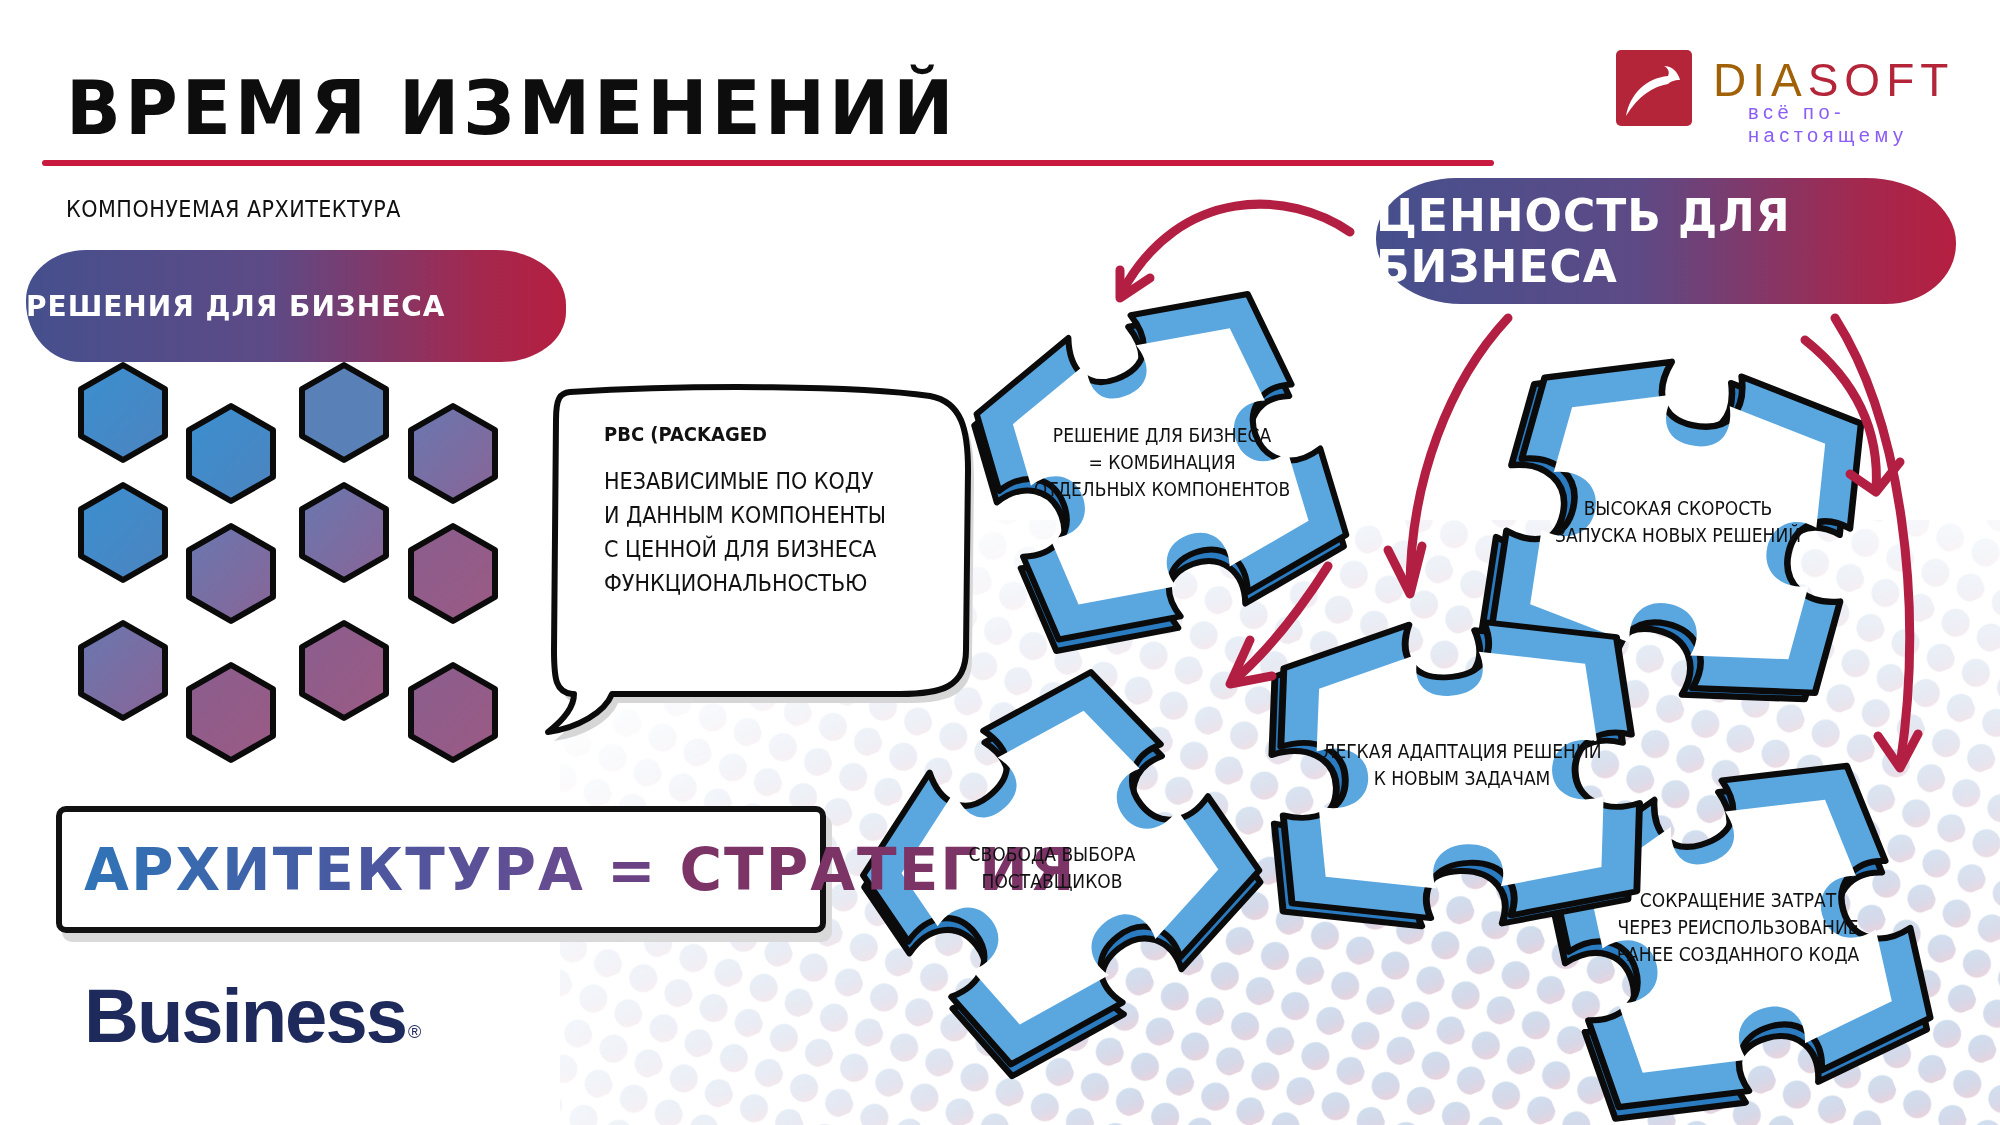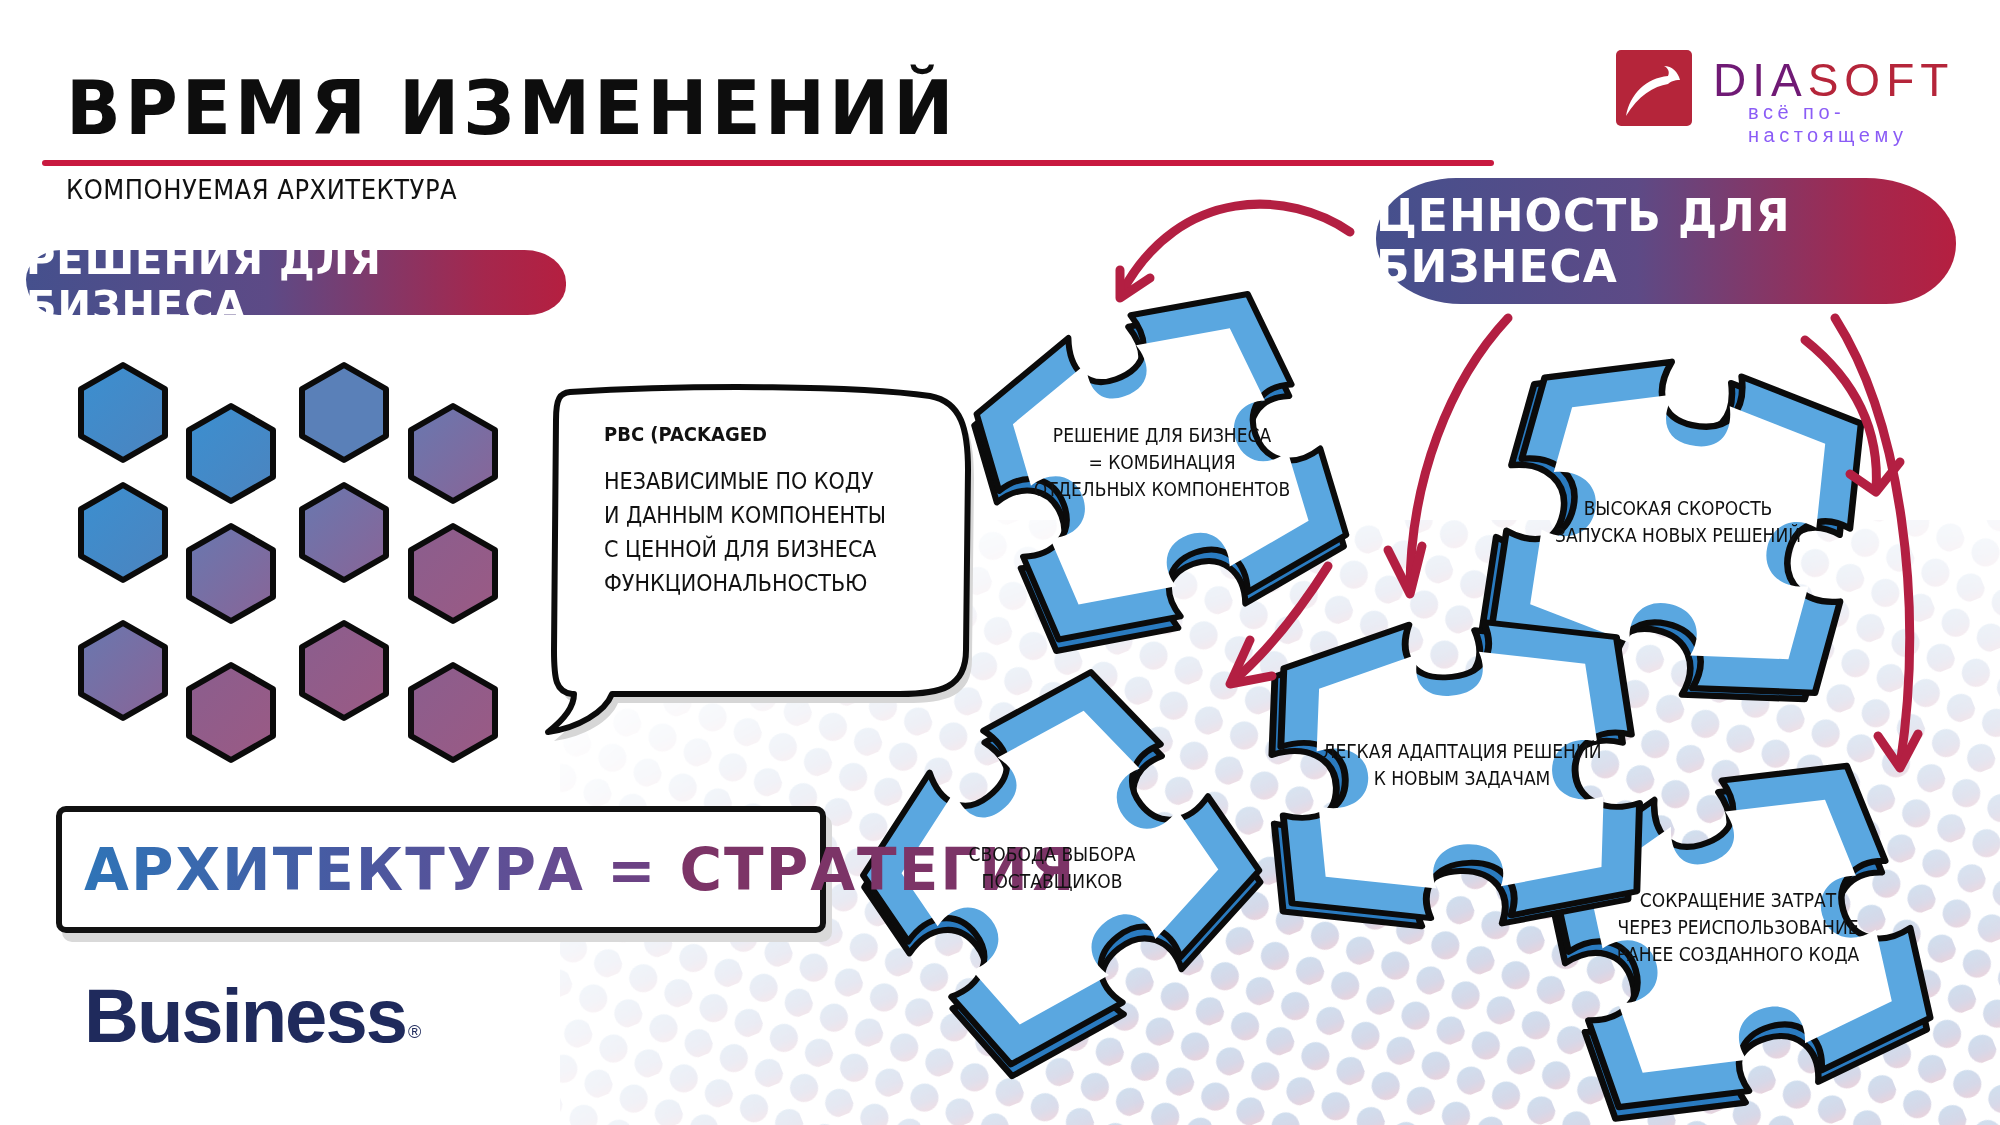--- a/index.html
+++ b/index.html
@@ -5,35 +5,35 @@
   html, body { margin:0; padding:0; background:#ffffff; }
   body { width:2000px; height:1125px; position:relative; overflow:hidden;
          font-family:"DejaVu Sans", sans-serif; color:#111; }
   .abs { position:absolute; }
   #bg-svg { position:absolute; left:0; top:0; width:2000px; height:1125px; }
 
   .title { left:66px; top:68px; font-family:"DejaVu Sans", sans-serif; font-weight:bold;
            font-size:72px; letter-spacing:4px; text-transform:uppercase; line-height:80px;
            transform:scaleY(1.05); color:#0d0d0d; }
   .title-rule { left:42px; top:160px; width:1452px; height:6px; background:#c8193f; border-radius:3px; }
-  .subtitle { left:66px; top:174px; font-size:27px; text-transform:uppercase; letter-spacing:0.5px;
+  .subtitle { left:66px; top:196px; font-size:23px; text-transform:uppercase; letter-spacing:0.5px;
               font-family:"DejaVu Sans Condensed","DejaVu Sans", sans-serif; color:#111; }
 
   .banner { display:flex; align-items:center; justify-content:flex-start; color:#fff;
             font-weight:bold; text-transform:uppercase; letter-spacing:1px;
             background:linear-gradient(90deg,#45508d 0%,#5d4a86 45%,#a5274d 85%,#b51f40 100%);
             border-radius:60px 70px 65px 55px / 50px 55px 50px 60px; }
-  .banner-left { left:26px; top:250px; width:540px; height:65px; font-size:40px; }
+  .banner-left { left:26px; top:250px; width:540px; height:112px; font-size:28px; }
   .banner-right { left:1376px; top:178px; width:580px; height:126px; font-size:44px;
                   border-radius:80px 90px 70px 85px / 60px 65px 60px 65px; }
 
   .logo-square { left:1616px; top:50px; width:76px; height:76px; background:#b5253a; border-radius:5px; }
   .logo-word { left:1713px; top:56px; font-family:"Liberation Sans", sans-serif; font-size:46px;
                letter-spacing:6px; line-height:48px; }
-  .logo-dia { color:#701a75; }
+  .logo-dia { color:#a16207; }
   .logo-soft { color:#b5253a; }
   .logo-tag { left:1716px; top:101px; font-family:"Liberation Sans", sans-serif; font-size:20px;
               letter-spacing:4.5px; color:#8b5cf6;margin-left:32px; }
 
   .bubble-text { left:604px; top:418px; width:330px; font-size:23px; line-height:34px;
                  text-transform:uppercase; font-family:"DejaVu Sans Condensed","DejaVu Sans", sans-serif; }
   .bubble-head { font-weight:bold; font-size:20px; line-height:33px; margin-bottom:13px; }
 
   .strategy-box { left:56px; top:806px; width:770px; height:127px; border:6px solid #111;
                   border-radius:10px; box-sizing:border-box; background:#fff;

